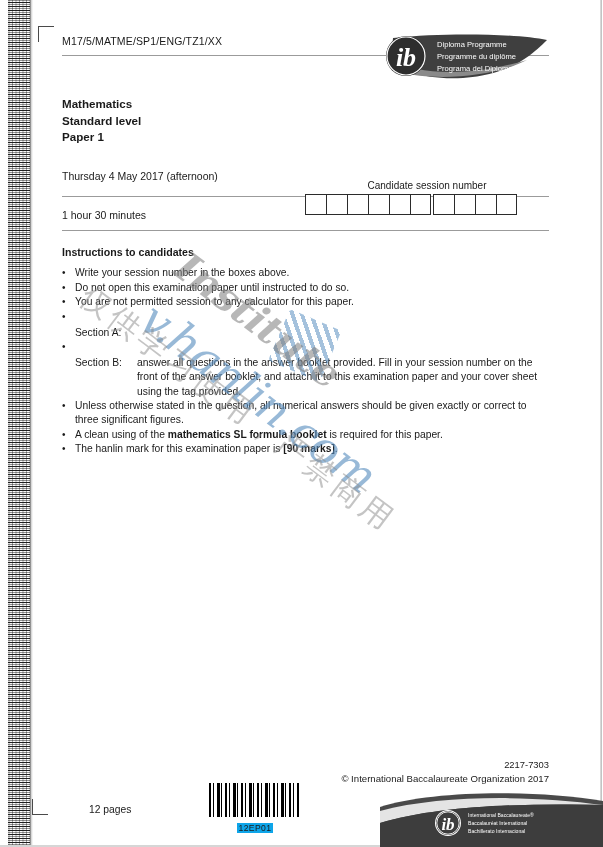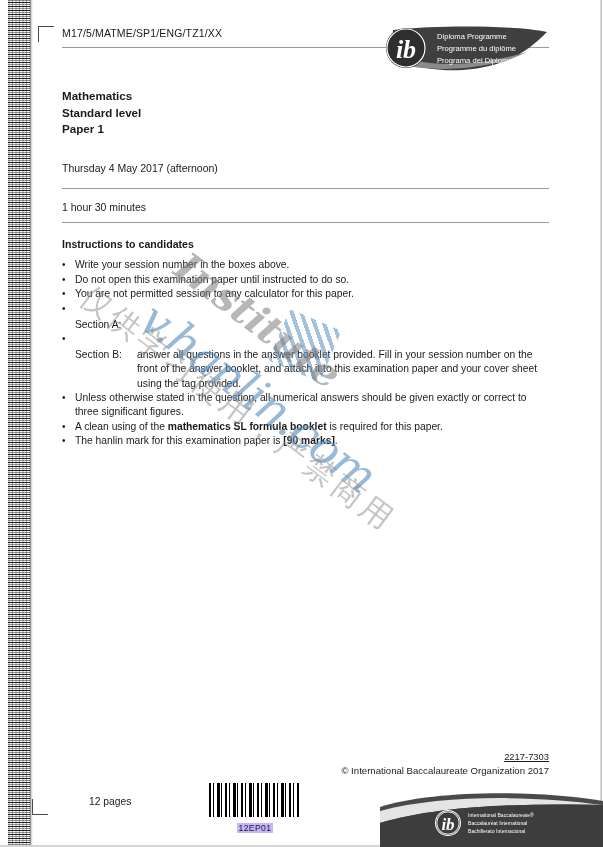--- a/index.html
+++ b/index.html
@@ -67,21 +67,21 @@
     width: 15px;
     height: 15px;
   }
   .crop-tl { left: 38px; top: 26px; border-left: 1.4px solid #4a4a4a; border-top: 1.4px solid #4a4a4a; }
   .crop-bl { left: 32px; top: 799px; border-left: 1.4px solid #4a4a4a; border-bottom: 1.4px solid #4a4a4a; }
 
   
   .content {
     position: absolute;
     left: 62px;
-    top: 0;
+    top: 8px;
     width: 487px;
     height: 706px;
   }
 
   
   .exam-code {
     position: absolute;
     left: 0;
     top: 27px;
     font-size: 10.5px;
@@ -277,21 +277,20 @@
     top: 764px;
     font-size: 10.3px;
     margin-top: 32px;
   }
   .ref-number {
     position: absolute;
     right: 0;
     top: 751px;
     font-size: 9.4px;
     text-align: right;
-    text-decoration: underline;
   }
   .copyright {
     position: absolute;
     right: 0;
     top: 765px;
     font-size: 9.6px;
     text-align: right;
     margin-left: 36px;
   }
 
@@ -307,21 +306,21 @@
     height: 34px;
     width: 90px;
     background-image: repeating-linear-gradient(90deg,
       #000 0 2px, #fff 2px 4px, #000 4px 5px, #fff 5px 8px,
       #000 8px 11px, #fff 11px 12px, #000 12px 13px, #fff 13px 16px);
   }
   .barcode-text {
     font-size: 8.6px;
     letter-spacing: .4px;
     margin-top: 1px;
-    background: #c4b5fd;
+    background: #0ea5e9;
     display: inline-block;
     padding: 0 2px;
   }
 
   
   .ib-footer {
     position: absolute;
     left: 380px;
     top: 789px;
     width: 223px;
@@ -369,20 +368,36 @@
       <div>Mathematics</div>
       <div>Standard level</div>
       <div>Paper 1</div>
     </div>
 
     <div class="date-line">Thursday 4 May 2017 (afternoon)</div>
     <div class="rule-under-date"></div>
     <div class="duration-line">1 hour 30 minutes</div>
     <div class="rule-under-duration"></div>
 
+    <div class="session-wrap">
+      <div class="session-label">Candidate session number</div>
+      <div class="session-boxes" id="session-boxes">
+          <div class="sbox group-start"></div>
+          <div class="sbox"></div>
+          <div class="sbox"></div>
+          <div class="sbox"></div>
+          <div class="sbox"></div>
+          <div class="sbox last-of-group"></div>
+          <div class="sgap"></div>
+          <div class="sbox group-start"></div>
+          <div class="sbox"></div>
+          <div class="sbox"></div>
+          <div class="sbox last-of-group"></div>
+        </div>
+    </div>
 
     <div class="instr-title">Instructions to candidates</div>
     <div class="instr-list" id="instr-list">
         <div class="instr-item">
           <div class="bullet">•</div>
           <div class="instr-text">Write your session number in the boxes above.</div>
         </div>
         <div class="instr-item">
           <div class="bullet">•</div>
           <div class="instr-text">Do not open this examination paper until instructed to do so.</div>

